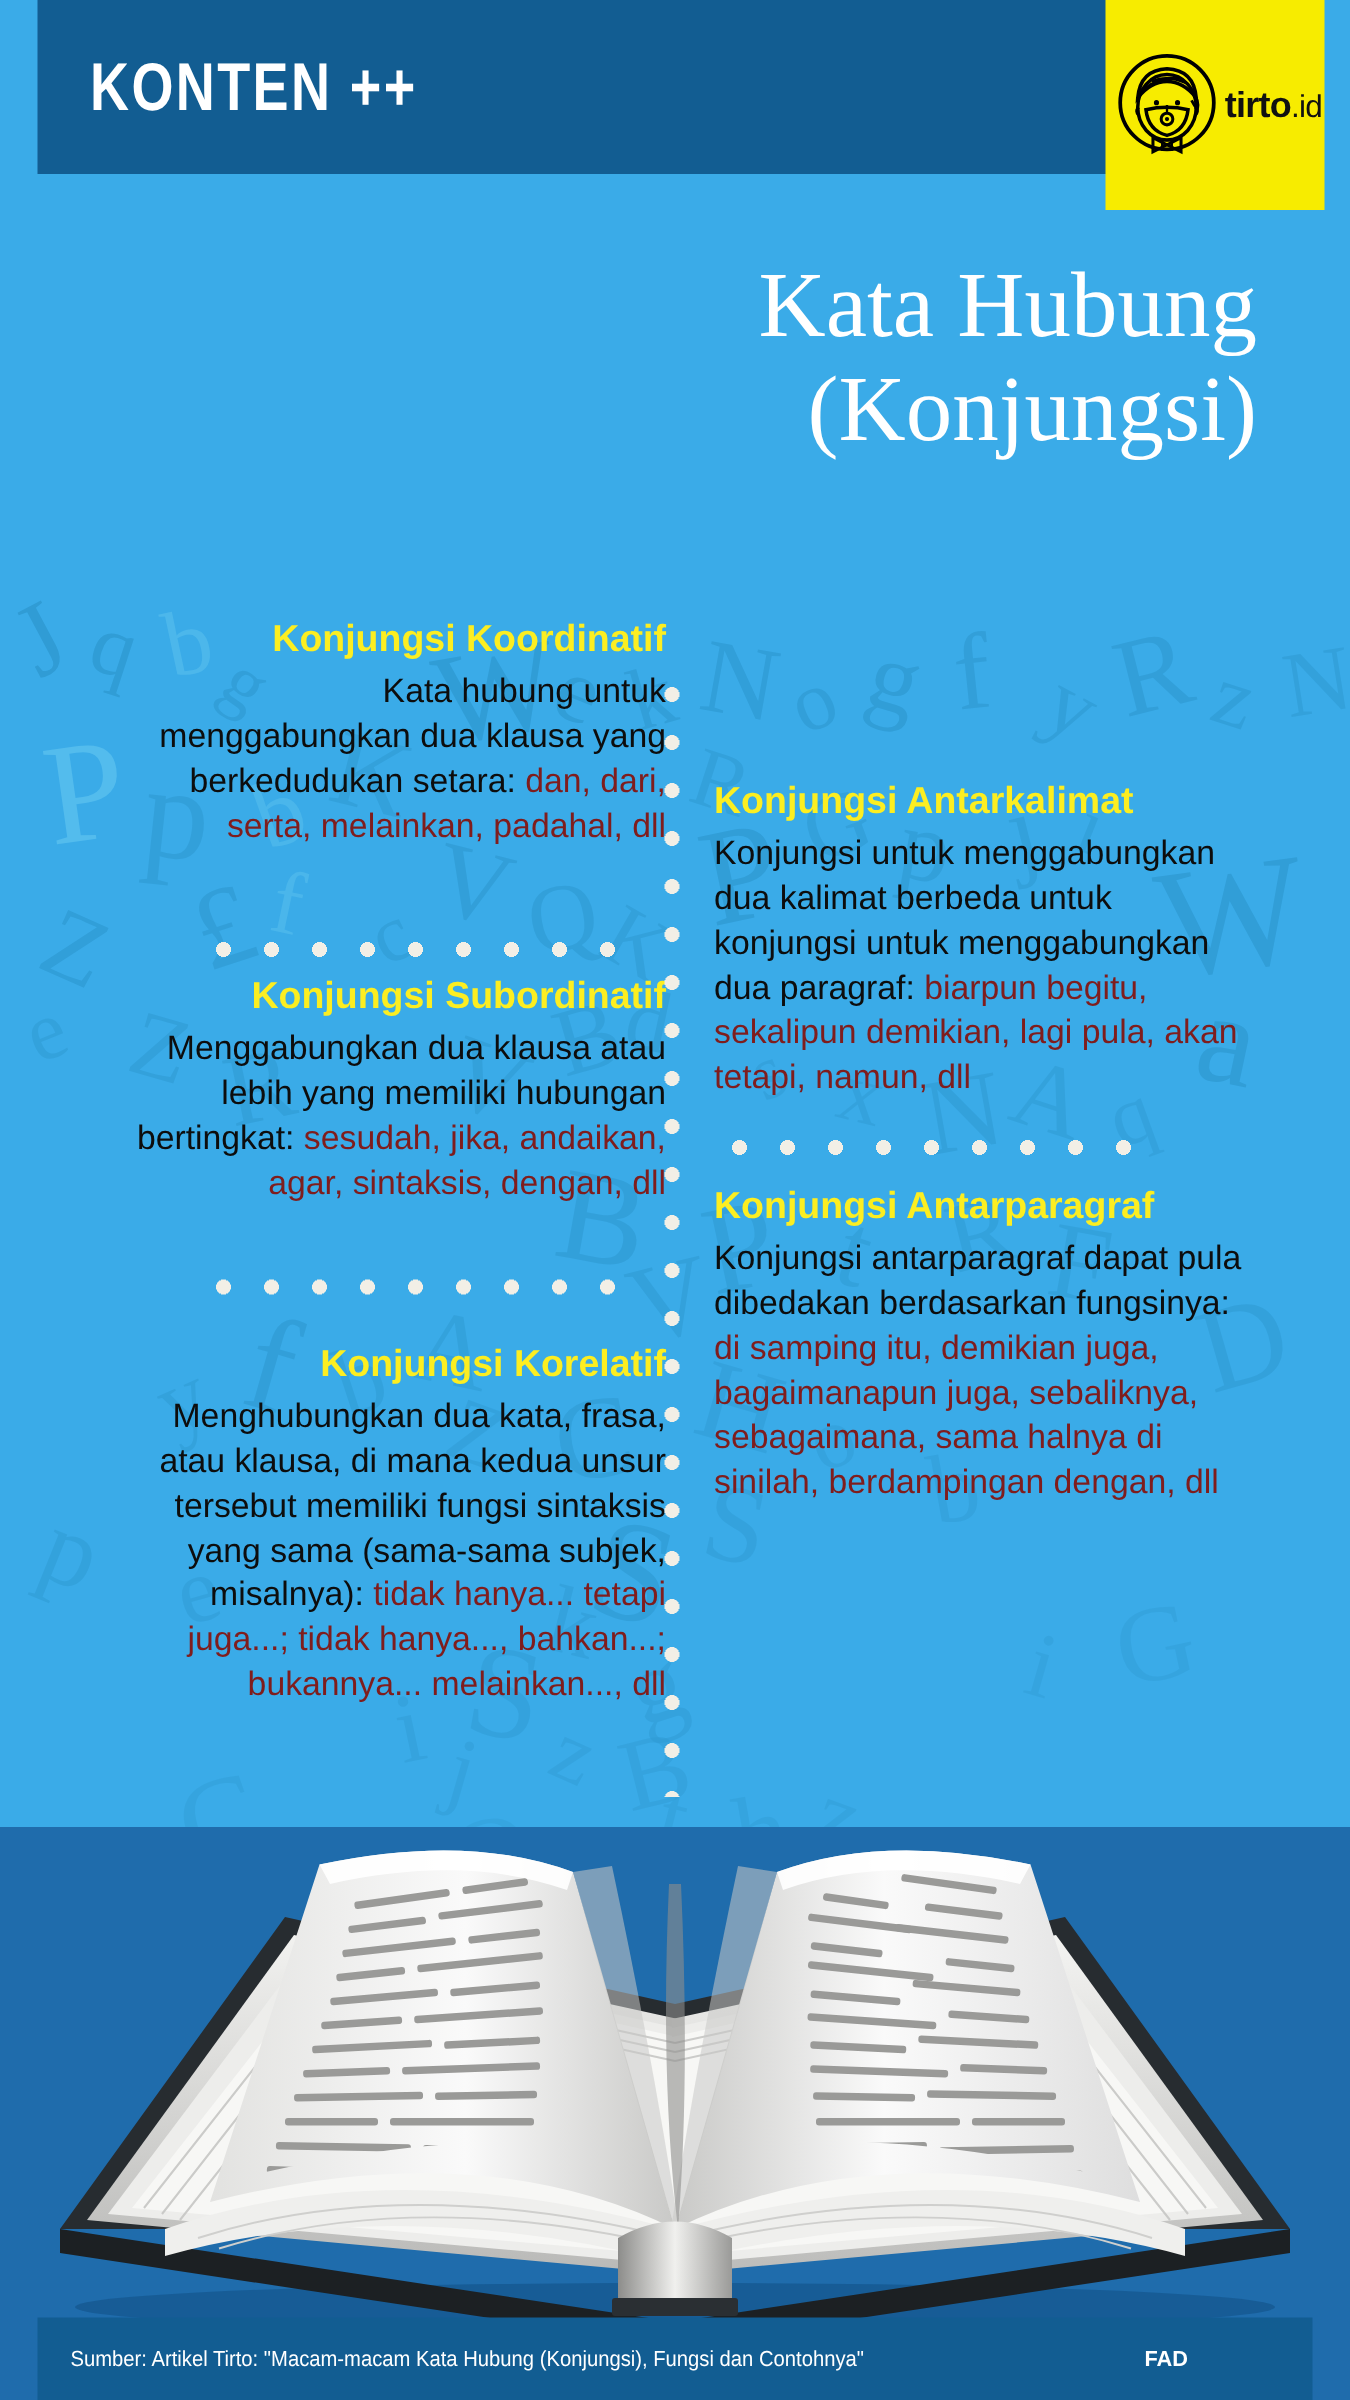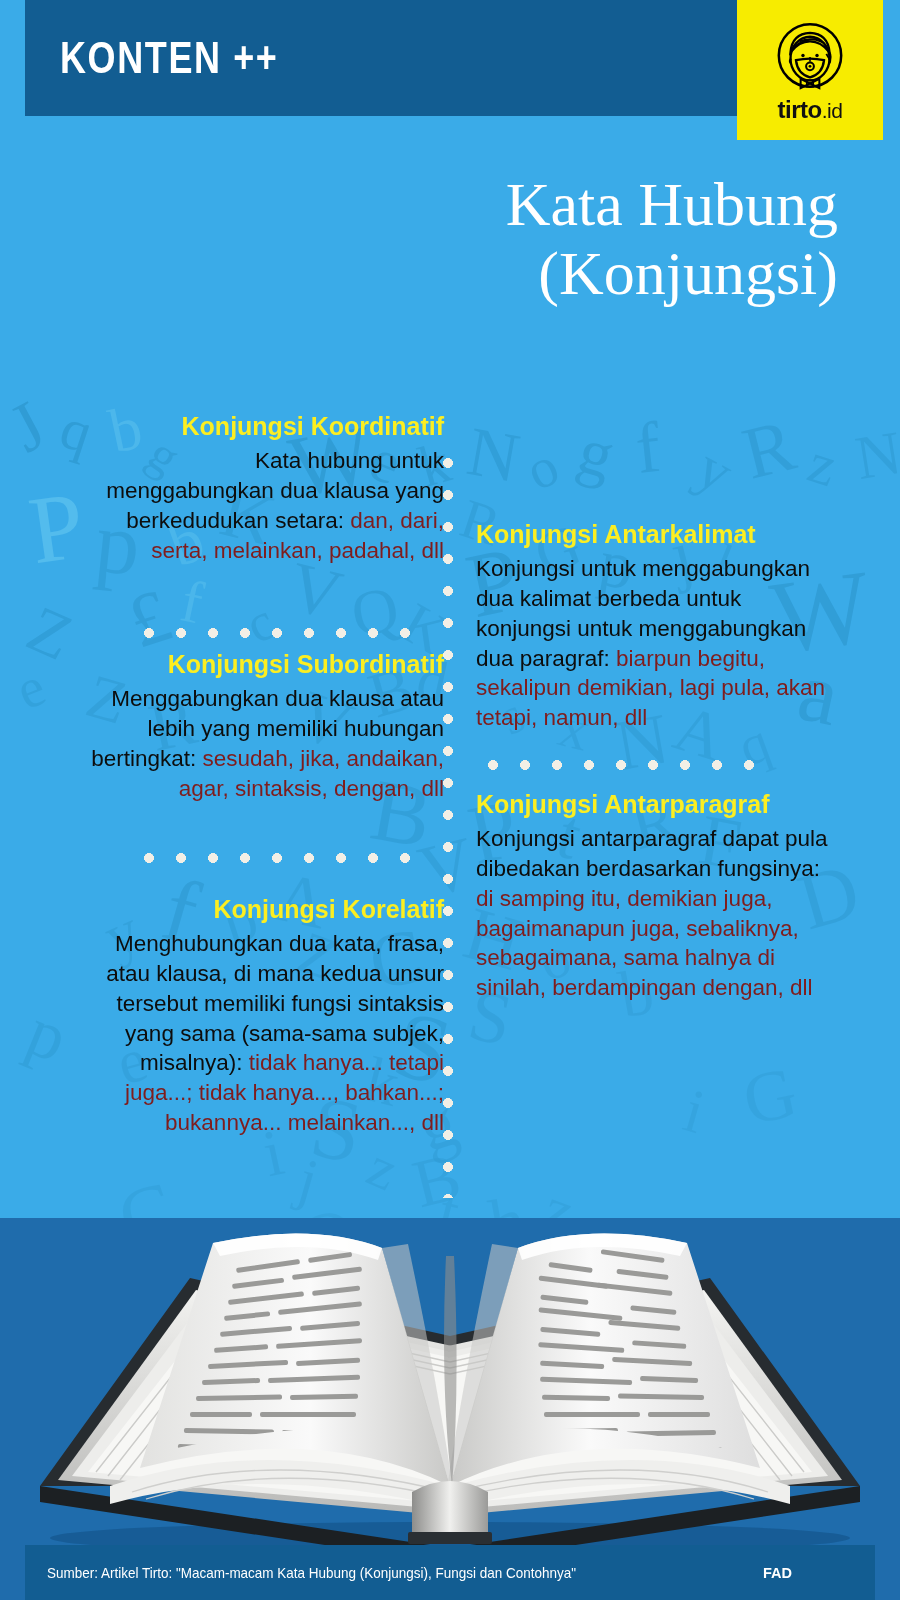--- a/index.html
+++ b/index.html
@@ -32,21 +32,21 @@
     position:absolute; left:35px; top:32px;
     font-family:"Liberation Sans", sans-serif;
     font-weight:bold; font-size:45px; letter-spacing:2px;
     color:#ffffff;
     transform:scaleX(.80); transform-origin:left center;
     white-space:nowrap;
   }
   #logo-box{
     position:absolute; left:737px; top:0; width:146px; height:140px;
     background:#f7ec00; z-index:6;
-    display:flex; flex-direction:column; align-items:center; justify-content:center;
+    display:flex; align-items:center; justify-content:center;
   }
   #logo-mark{ width:78px; height:78px; display:block; }
   #logo-word{
     font-family:"Liberation Sans", sans-serif;
     font-weight:bold; font-size:24px; color:#111; line-height:1;
     margin-top:2px; letter-spacing:-0.5px;
   }
   #logo-word .tld{ font-weight:normal; font-size:21px; }
 
   

